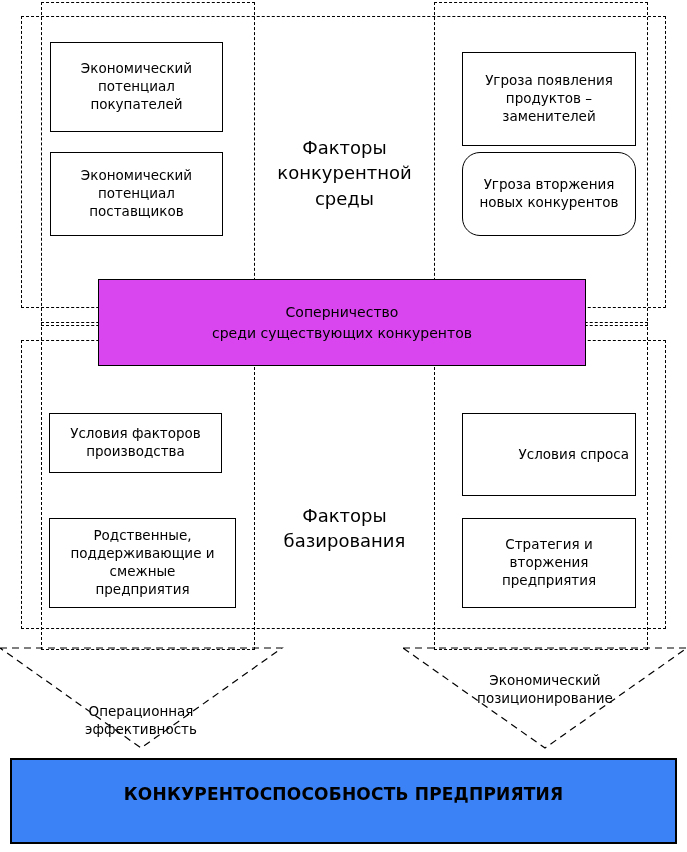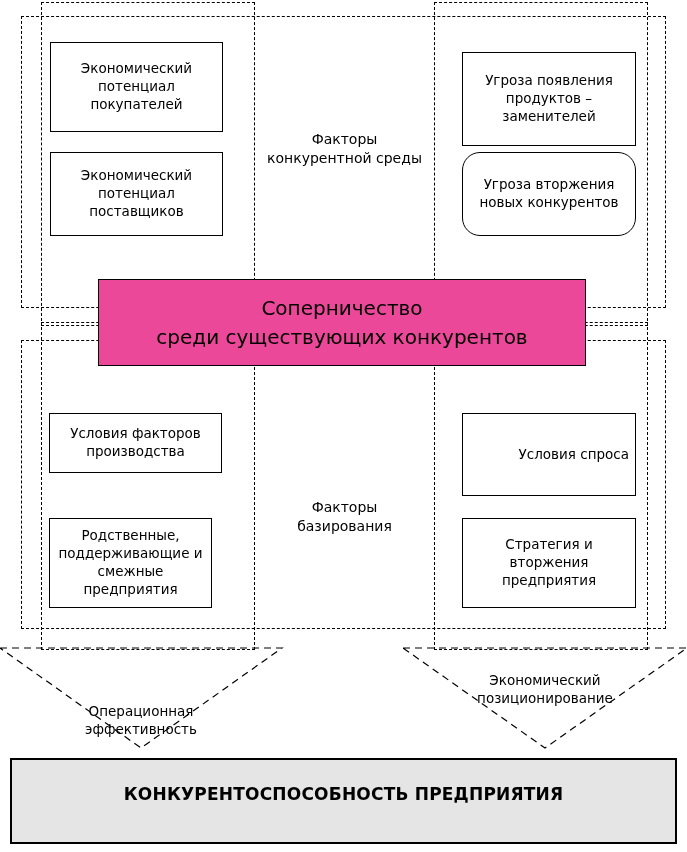--- a/index.html
+++ b/index.html
@@ -33,44 +33,44 @@
     align-items: center;
     justify-content: center;
     text-align: center;
     font-size: 13.5px;
     line-height: 1.33;
     padding: 2px 6px;
     box-sizing: border-box;
   }
   .node-center {
     border: 1px solid #000000;
-    background: #ec4899;
+    background: #d946ef;
     display: flex;
     align-items: center;
     justify-content: center;
     text-align: center;
-    font-size: 20px;
+    font-size: 14px;
     line-height: 1.45;
     box-sizing: border-box;
   }
   .group-label {
     text-align: center;
-    font-size: 14px;
+    font-size: 18px;
     line-height: 1.4;
     white-space: pre-line;
   }
   .arrow-label {
     text-align: center;
     font-size: 13.5px;
     line-height: 1.35;
     white-space: pre-line;
   }
   .result-box {
     border: 2px solid #000000;
-    background: #e5e5e5;
+    background: #3b82f6;
     box-sizing: border-box;
   }
   .result-text {
     font-size: 17px;
     font-weight: bold;
     letter-spacing: 0.2px;
     text-align: center;
     white-space: pre-line;
   }
   svg.overlay {
@@ -130,21 +130,21 @@
   <div class="abs node-center" style="left:98px; top:279px; width:488px; height:87px;">
     <span style="white-space:pre-line;">Соперничество
 среди существующих конкурентов</span>
   </div>
 
   <div class="abs node" style="left:49px; top:413px; width:173px; height:60px;">
     <span style="white-space:pre-line;">Условия факторов
 производства</span>
   </div>
 
-  <div class="abs node" style="left:49px; top:518px; width:163px; height:90px;">
+  <div class="abs node" style="left:49px; top:518px; width:187px; height:90px;">
     <span style="white-space:pre-line;">Родственные,
 поддерживающие и
 смежные
 предприятия</span>
   </div>
 
   <div class="abs node" style="left:462px; top:413px; width:174px; height:83px;justify-content:flex-end;">
     <span style="white-space:pre-line;">Условия спроса</span>
   </div>
 

